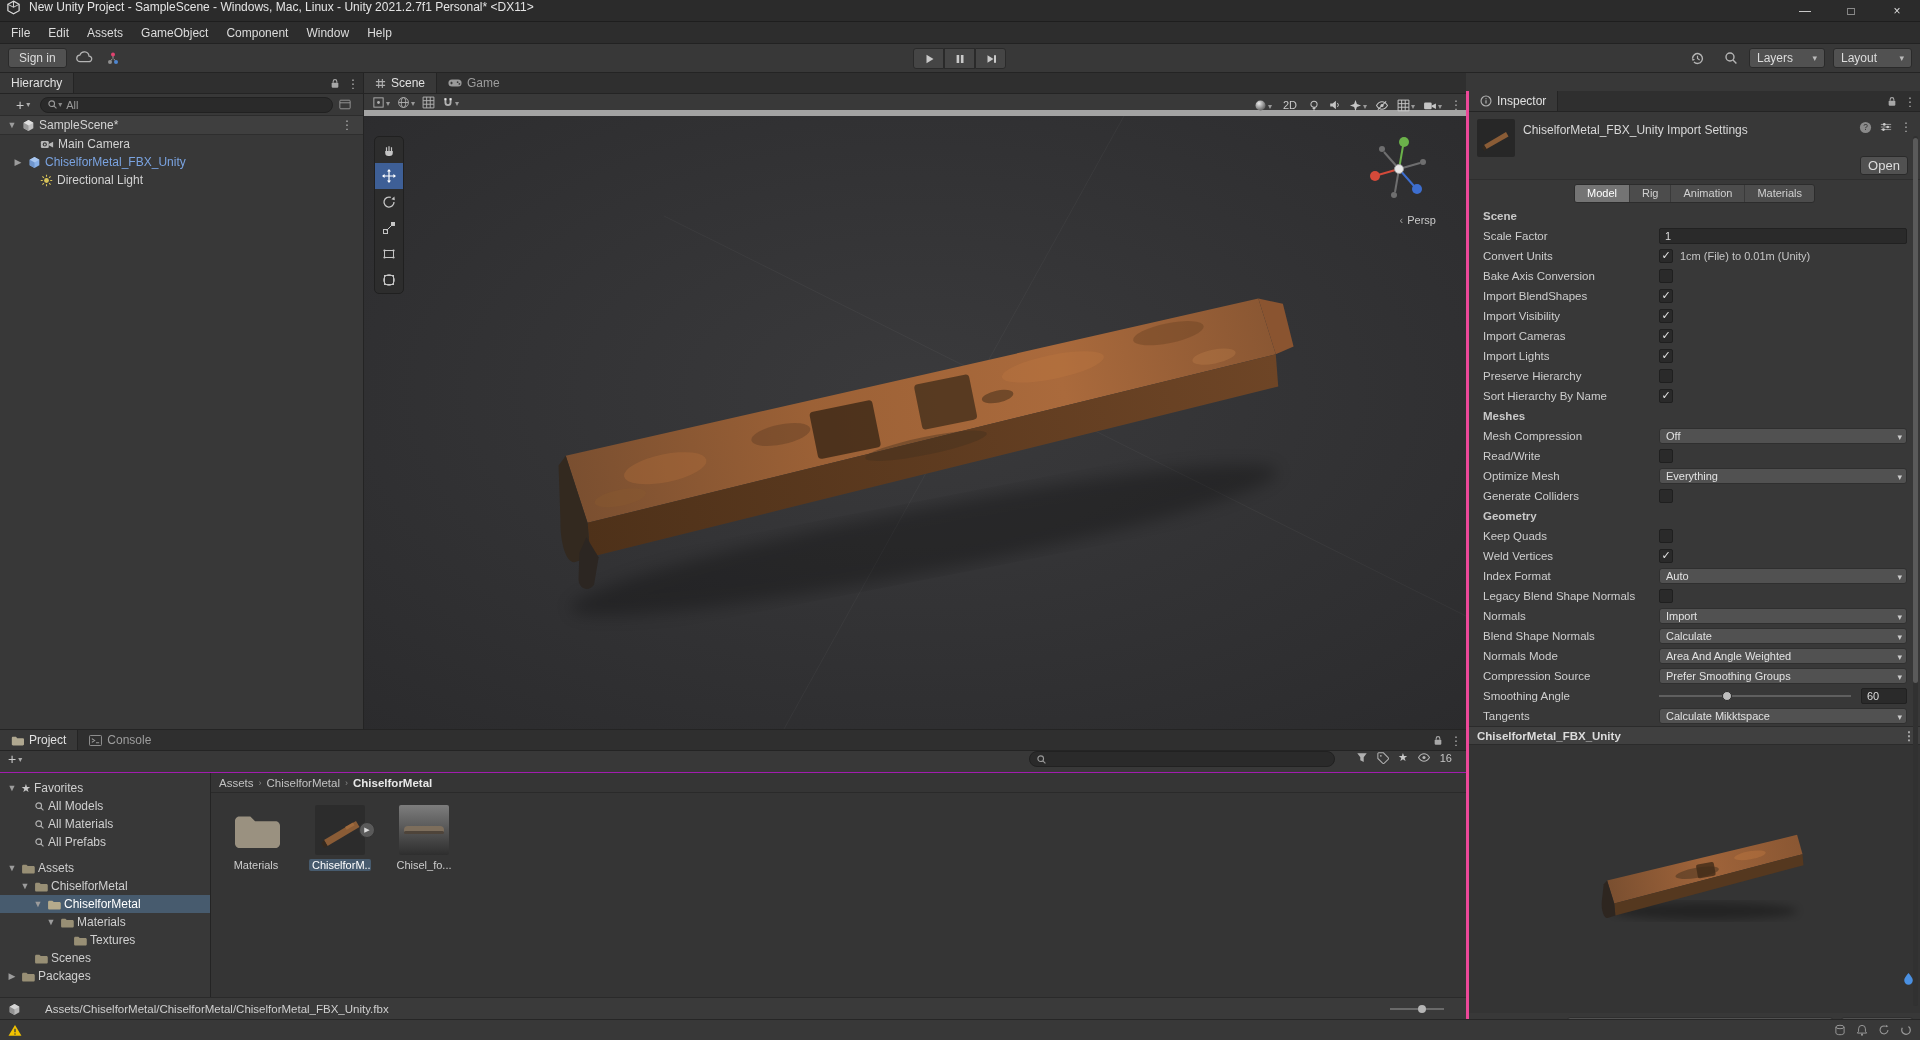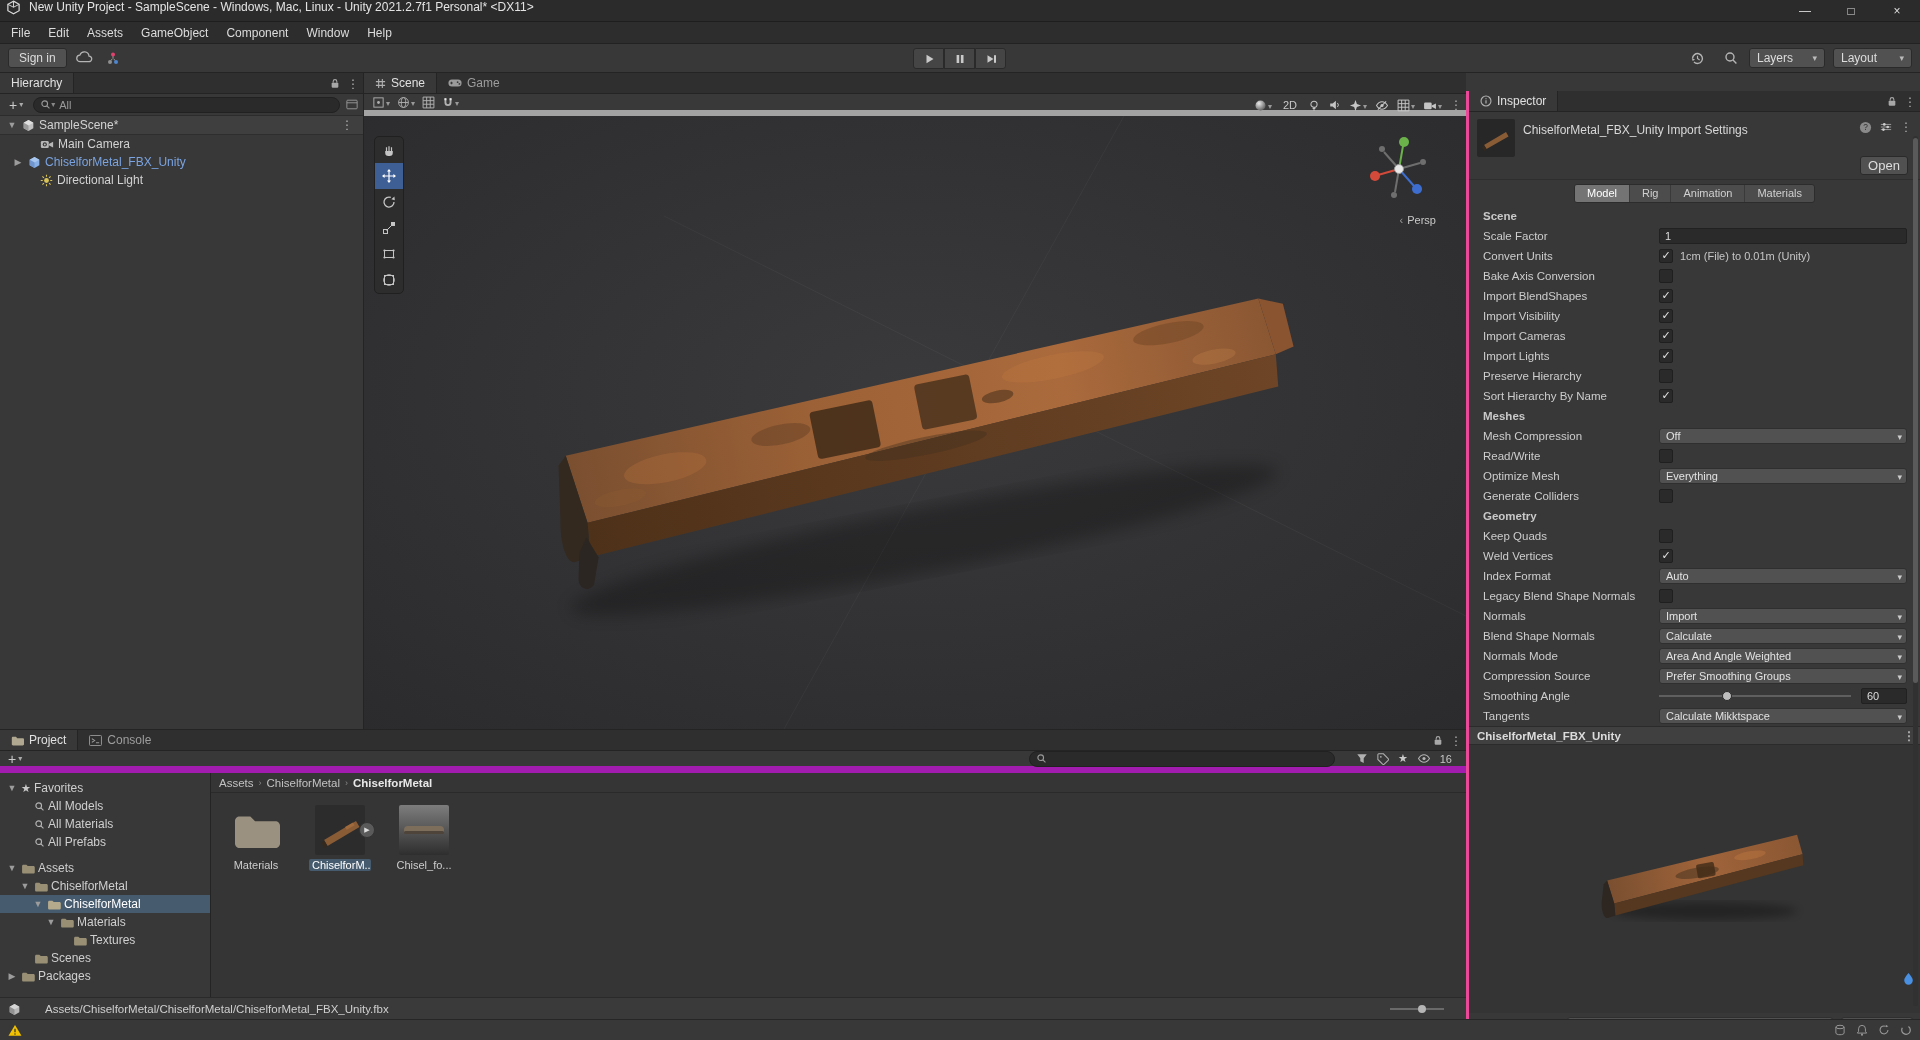--- a/index.html
+++ b/index.html
@@ -41,21 +41,21 @@
 .panel{position:absolute;background:#383838}
 .tabstrip{height:21px;background:#2f2f2f;display:flex;align-items:stretch;position:relative;
           border-bottom:1px solid #242424}
 .tab{display:flex;align-items:center;gap:5px;padding:0 11px;color:#9d9d9d;font-size:12px}
 .tab.act{background:#383838;color:#e0e0e0;border-right:1px solid #242424}
 .strip-ics{position:absolute;right:4px;top:0;height:21px;display:flex;align-items:center;gap:7px}
 .dots::before{content:"⋮";color:#b5b5b5;font-size:12px}
 
 
 #hierarchy{left:0;top:73px;width:364px;height:656px;border-right:1px solid #242424}
-.htoolbar{height:22px;display:flex;align-items:center;padding:0 5px;border-bottom:1px solid #2c2c2c}
+.htoolbar{height:22px;display:flex;align-items:center;padding:0 12px;border-bottom:1px solid #2c2c2c}
 .plusbtn{display:flex;align-items:center;color:#ccc;padding:0 4px;font-size:13px}
 .plusbtn::before{content:"+";font-size:14px}
 .plusbtn::after{content:"▾";font-size:8px;margin-left:2px;color:#aaa}
 .searchbox{flex:1;height:16px;background:#2a2a2a;border:1px solid #212121;border-radius:8px;
            margin:0 6px;display:flex;align-items:center;padding:0 6px;gap:4px;color:#9a9a9a;font-size:11px}
 .searchbox .fun::after{content:"▾";font-size:8px;color:#888}
 .hrow{height:18px;display:flex;align-items:center;gap:4px;padding-left:6px;font-size:12px}
 .scene-row{background:#3f3f3f;border-bottom:1px solid #2e2e2e;height:19px;position:relative}
 .arr{width:12px;text-align:center;color:#9c9c9c;font-size:9px;flex:none}
 .arr.open::before{content:"▼"}
@@ -123,21 +123,21 @@
 .ab-row{position:absolute;left:0;top:925px;width:454px;height:18px;display:flex;align-items:center;
         padding:0 10px 0 14px;gap:8px}
 .ab-row .il{width:76px}
 .ab-dd2{flex:none;width:72px}
 .insp-scroll{position:absolute;right:2px;top:45px;width:5px;height:870px;background:#313131;border-radius:3px}
 .insp-thumbbar{position:absolute;right:2px;top:47px;width:5px;height:545px;background:#5a5a5a;border-radius:3px}
 .prev-blue{position:absolute;right:8px;bottom:28px}
 
 
 #project{left:0;top:729px;width:1466px;height:290px;border-top:1px solid #242424}
-.ptoolbar{height:22px;display:flex;align-items:center;border-bottom:7px solid #a21caf;position:relative;padding-left:4px}
+.ptoolbar{height:22px;display:flex;align-items:flex-start;border-bottom:1px solid #a21caf;position:relative;padding-left:4px}
 .psearch{position:absolute;left:1029px;width:306px;height:16px;background:#2a2a2a;border:1px solid #212121;
          border-radius:8px;display:flex;align-items:center;padding:0 6px;gap:4px;color:#9a9a9a;font-size:11px}
 .ptool-ics{position:absolute;right:14px;display:flex;align-items:center;gap:9px;color:#c5c5c5;font-size:11px}
 .pbody{position:absolute;left:0;top:43px;width:1466px;height:224px;display:flex}
 .ptree{width:211px;height:224px;border-right:1px solid #242424;padding-top:6px;overflow:hidden}
 .trow{height:18px;display:flex;align-items:center;gap:3px;font-size:12px;color:#cfcfcf;
       padding-left:calc(6px + var(--d)*13px)}
 .trow.sel{background:#475b6e;color:#fff}
 .trow.gap{margin-top:8px}
 .star-ic::before{content:"★";color:#c8c8c8;font-size:11px}

